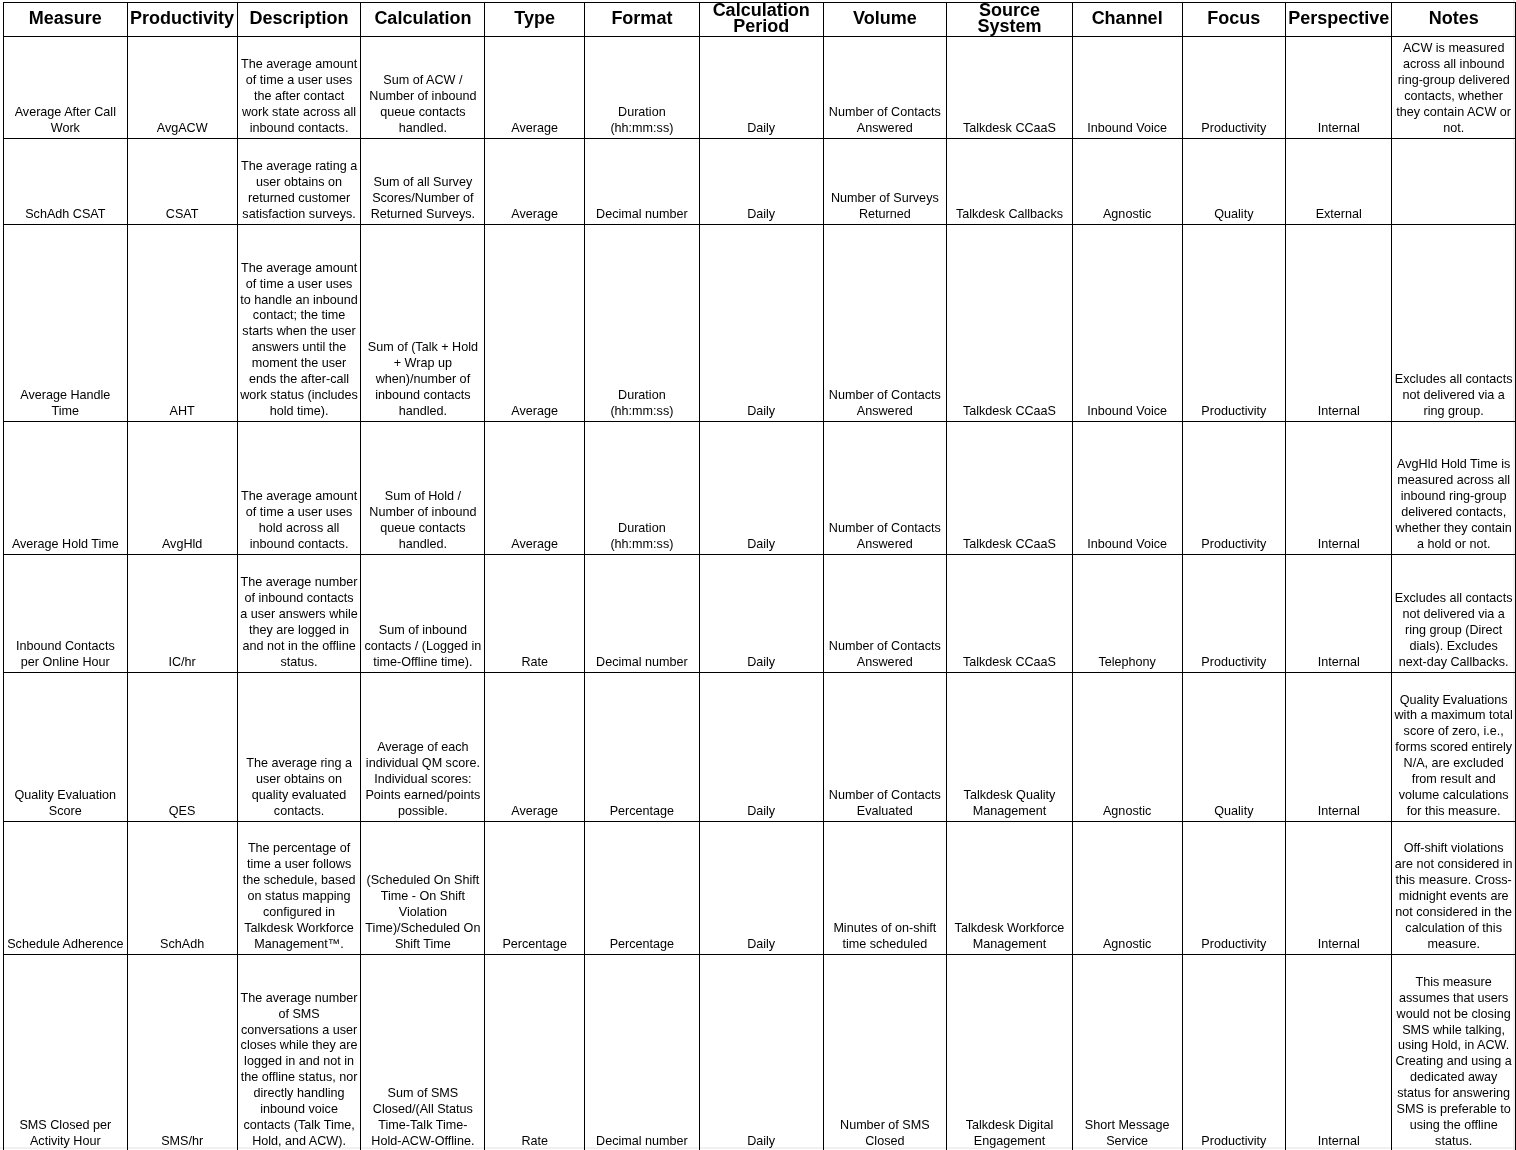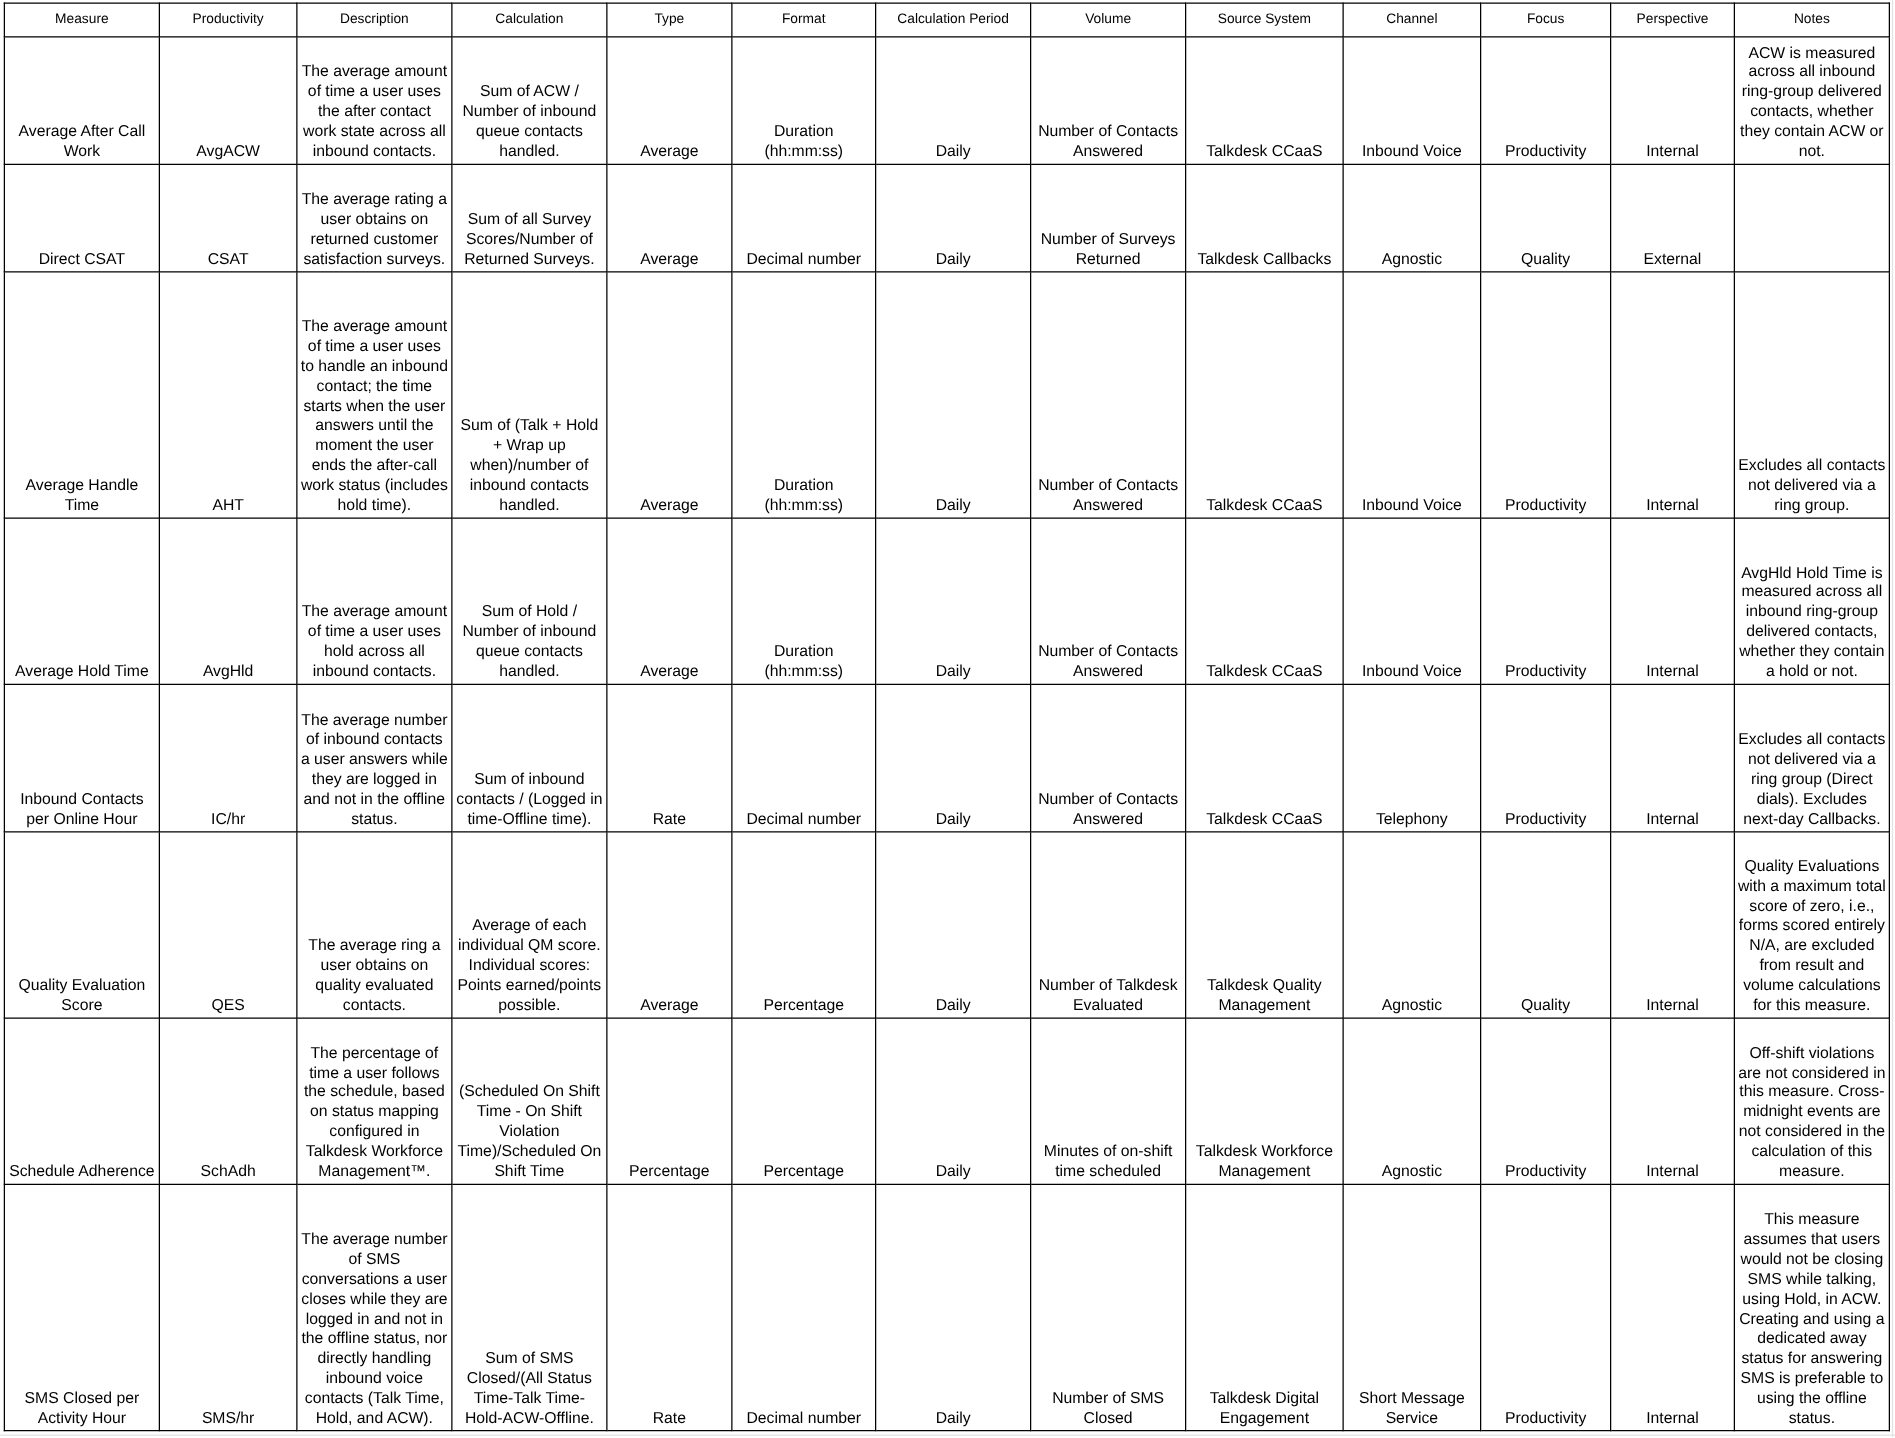--- a/index.html
+++ b/index.html
@@ -2,21 +2,21 @@
 <html><head>
 <meta charset="utf-8">
 <style>
   html, body { margin:0; padding:0; background:#ffffff; }
   body { width:1516px; height:1150px; position:relative; overflow:hidden;
          font-family:"Liberation Sans", "DejaVu Sans", sans-serif; color:#000; }
   #grid-bg { position:absolute; left:0; top:0; width:1516px; height:1150px; }
   table.kpi { position:absolute; left:3px; top:2px; border-collapse:collapse; table-layout:fixed; }
   table.kpi td, table.kpi th { border:1.5px solid #000; padding:0 2px 1px 2px; text-align:center;
          font-size:12.6px; line-height:15.9px; vertical-align:bottom; overflow:hidden; }
-  table.kpi th { font-weight:normal; vertical-align:middle; height:25px; font-size:11px; }
+  table.kpi th { font-weight:bold; vertical-align:middle; height:25px; font-size:18px; }
   td.middle { vertical-align:middle; }
   td.raise { padding-bottom:17px; }
 </style>
 </head>
 <body>
 
 <svg id="grid-bg" xmlns="http://www.w3.org/2000/svg">
   <line x1="0" y1="1148" x2="1516" y2="1148" stroke="#e2e2e2" stroke-width="1"></line>
   <line x1="1514" y1="0" x2="1514" y2="1150" stroke="#e2e2e2" stroke-width="1"></line>
 </svg>
@@ -64,21 +64,21 @@
         <td>Duration (hh:mm:ss)</td>
         <td class="middle">Daily</td>
         <td class="middle">Number of Contacts Answered</td>
         <td class="middle">Talkdesk CCaaS</td>
         <td>Inbound Voice</td>
         <td>Productivity</td>
         <td class="middle">Internal</td>
         <td class="middle">ACW is measured across all inbound ring-group delivered contacts, whether they contain ACW or not.</td>
       </tr>
       <tr style="height: 86px;">
-        <td>Direct CSAT</td>
+        <td>SchAdh CSAT</td>
         <td>CSAT</td>
         <td>The average rating a user obtains on returned customer satisfaction surveys.</td>
         <td>Sum of all Survey Scores/Number of Returned Surveys.</td>
         <td>Average</td>
         <td>Decimal number</td>
         <td>Daily</td>
         <td>Number of Surveys Returned</td>
         <td>Talkdesk Callbacks</td>
         <td>Agnostic</td>
         <td>Quality</td>
@@ -131,21 +131,21 @@
         <td>Excludes all contacts not delivered via a ring group (Direct dials). Excludes next-day Callbacks.</td>
       </tr>
       <tr style="height: 149px;">
         <td>Quality Evaluation Score</td>
         <td>QES</td>
         <td>The average ring a user obtains on quality evaluated contacts.</td>
         <td>Average of each individual QM score. Individual scores: Points earned/points possible.</td>
         <td>Average</td>
         <td>Percentage</td>
         <td>Daily</td>
-        <td>Number of Talkdesk Evaluated</td>
+        <td>Number of Contacts Evaluated</td>
         <td>Talkdesk Quality Management</td>
         <td>Agnostic</td>
         <td>Quality</td>
         <td>Internal</td>
         <td>Quality Evaluations with a maximum total score of zero, i.e., forms scored entirely N/A, are excluded from result and volume calculations for this measure.</td>
       </tr>
       <tr style="height: 133px;">
         <td>Schedule Adherence</td>
         <td>SchAdh</td>
         <td>The percentage of time a user follows the schedule, based on status mapping configured in Talkdesk Workforce Management™.</td>

